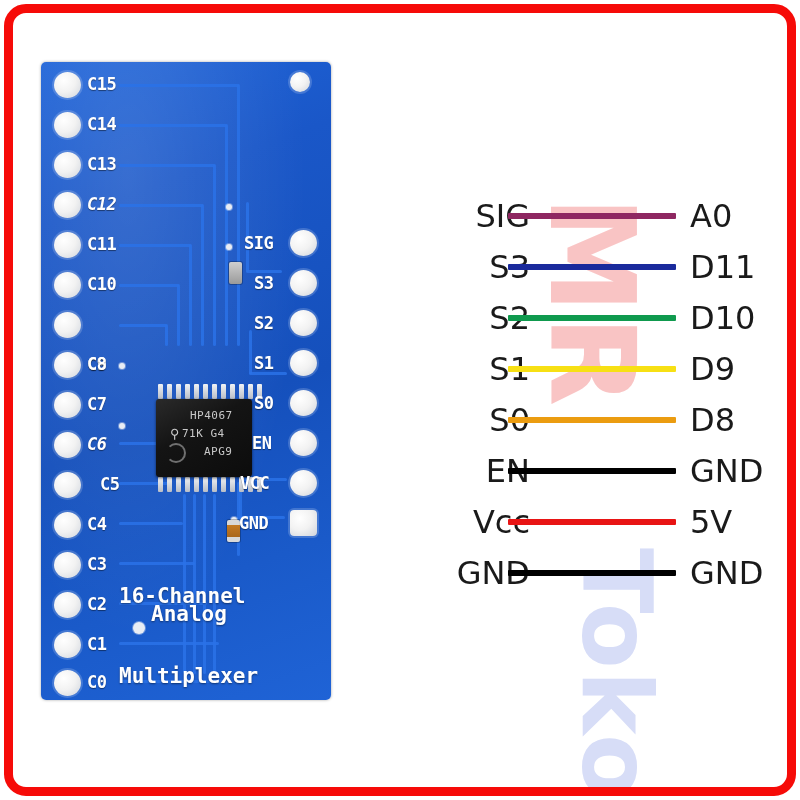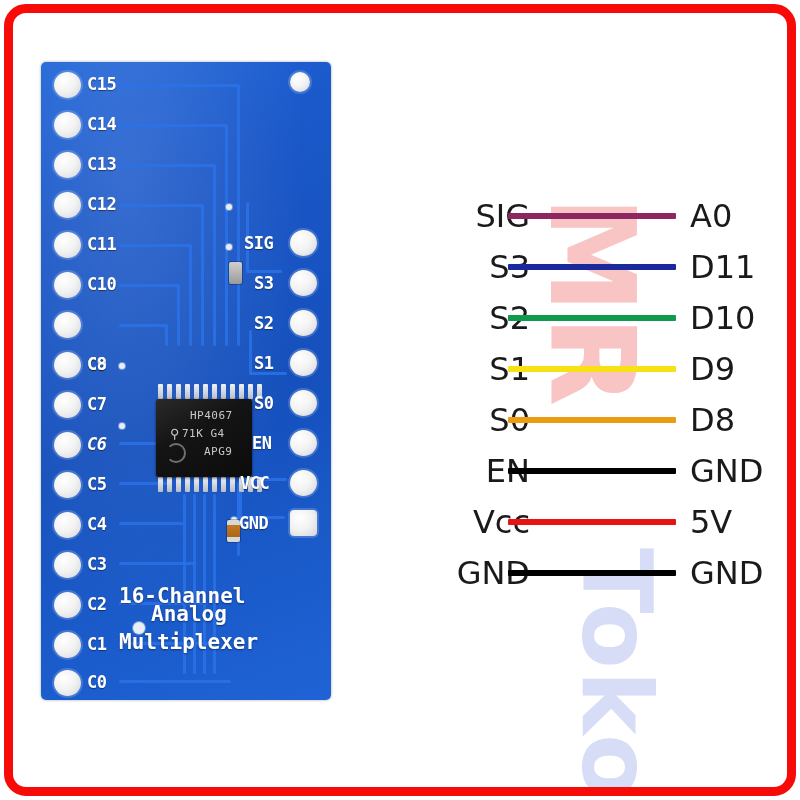--- a/index.html
+++ b/index.html
@@ -315,42 +315,42 @@
     <div class="pad" style="left:13px;top:10px;"></div>
     <div class="padlabel" style="left:46px;top:12px;">C15</div>
 
     <div class="pad" style="left:13px;top:50px;"></div>
     <div class="padlabel" style="left:46px;top:52px;">C14</div>
 
     <div class="pad" style="left:13px;top:90px;"></div>
     <div class="padlabel" style="left:46px;top:92px;">C13</div>
 
     <div class="pad" style="left:13px;top:130px;"></div>
-    <div class="padlabel" style="left:46px;top:132px;">C12</div>
+    <div class="padlabel" style="left:46px;top:132px;font-style:italic;">C12</div>
 
     <div class="pad" style="left:13px;top:170px;"></div>
     <div class="padlabel" style="left:46px;top:172px;">C11</div>
 
     <div class="pad" style="left:13px;top:210px;"></div>
     <div class="padlabel" style="left:46px;top:212px;">C10</div>
 
     <div class="pad" style="left:13px;top:250px;"></div>
     <div class="padlabel" style="left:46px;top:252px;margin-top:40px;">C9</div>
 
     <div class="pad" style="left:13px;top:290px;"></div>
     <div class="padlabel" style="left:46px;top:292px;">C8</div>
 
     <div class="pad" style="left:13px;top:330px;"></div>
     <div class="padlabel" style="left:46px;top:332px;">C7</div>
 
     <div class="pad" style="left:13px;top:370px;"></div>
     <div class="padlabel" style="left:46px;top:372px;font-style:italic;">C6</div>
 
     <div class="pad" style="left:13px;top:410px;"></div>
-    <div class="padlabel" style="left:46px;top:412px;">C5</div>
+    <div class="padlabel" style="left:59px;top:412px;">C5</div>
 
     <div class="pad" style="left:13px;top:450px;"></div>
     <div class="padlabel" style="left:46px;top:452px;">C4</div>
 
     <div class="pad" style="left:13px;top:490px;"></div>
     <div class="padlabel" style="left:46px;top:492px;">C3</div>
 
     <div class="pad" style="left:13px;top:530px;"></div>
     <div class="padlabel" style="left:46px;top:532px;text-align:right;">C2</div>
 
@@ -381,21 +381,21 @@
     <div class="padlabel right" style="left:211px;top:371px;">EN</div>
 
     <div class="pad" style="left:249px;top:408px;"></div>
     <div class="padlabel right" style="left:199px;top:411px;">VCC</div>
 
     <div class="pad square" style="left:249px;top:448px;"></div>
     <div class="padlabel right" style="left:198px;top:451px;">GND</div>
 
     <div class="boardtext" style="left:78px;top:522px;">16-Channel</div>
     <div class="boardtext" style="left:110px;top:540px;text-align:center;">Analog</div>
-    <div class="boardtext" style="left:78px;top:568px;">Multiplexer</div>
+    <div class="boardtext" style="left:78px;top:602px;">Multiplexer</div>
   </div>
 
   <div class="wiretable">
 
     <div class="wirerow">
       <span class="lbl-left">SIG</span>
       <span class="wire" style="background:#8e2761;"></span>
       <span class="lbl-right">A0</span>
     </div>
 

